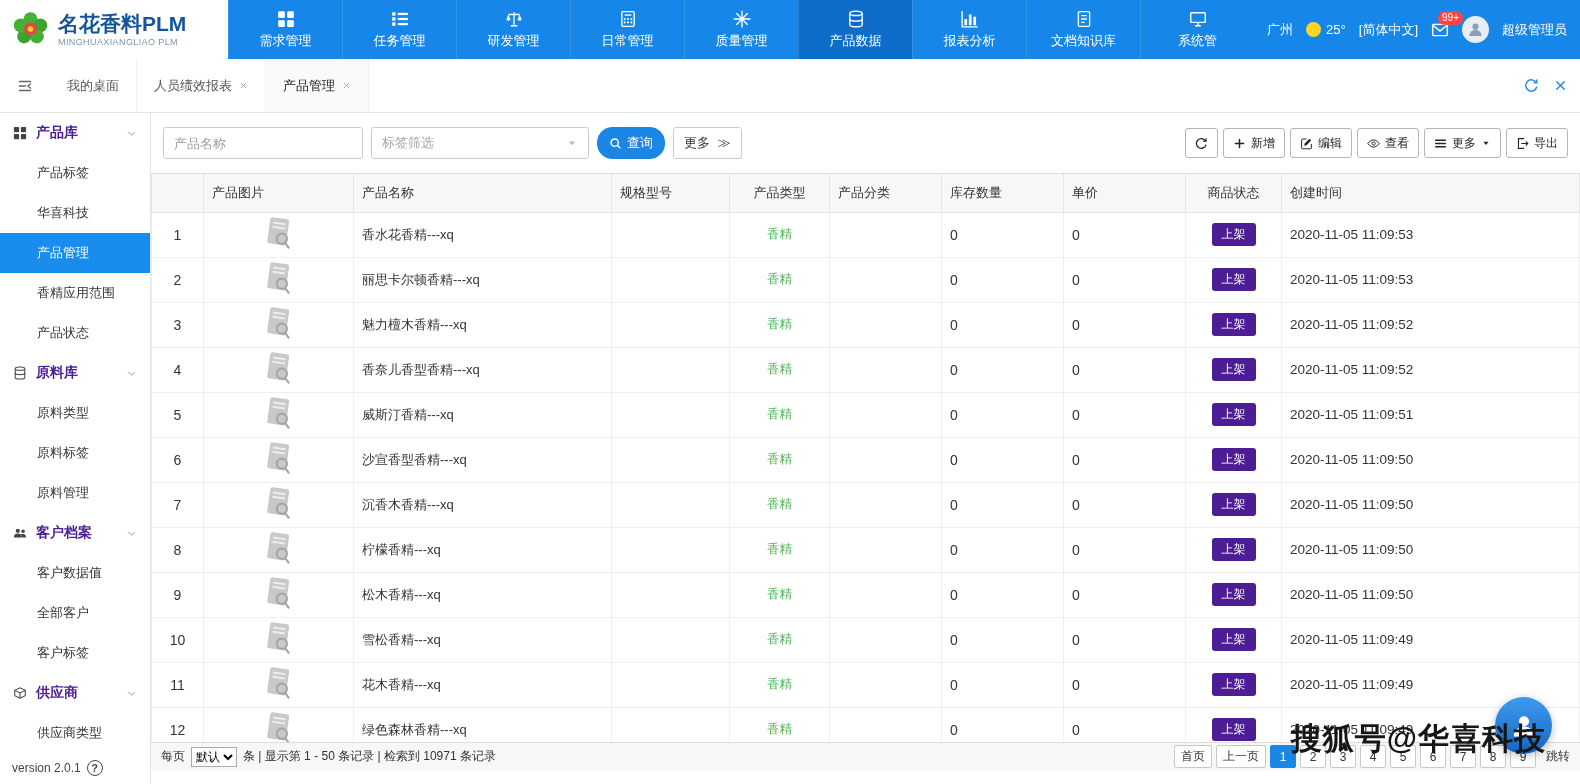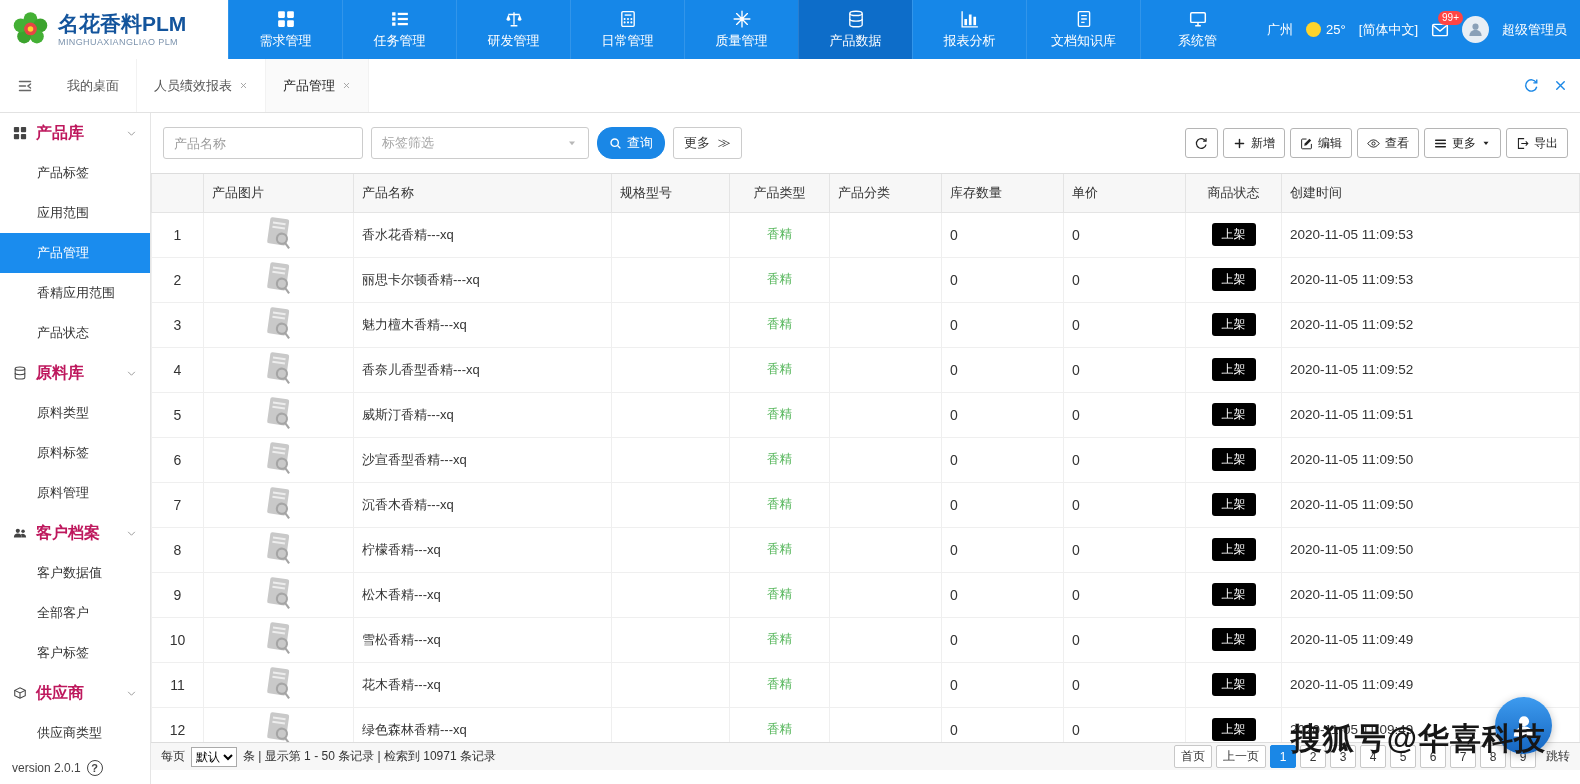--- a/index.html
+++ b/index.html
@@ -32,21 +32,21 @@
 .tabs{display:flex;height:100%}
 .tab{display:flex;align-items:center;gap:7px;padding:0 17px;font-size:13px;color:#555;cursor:pointer;border-right:1px solid #f2f2f2}
 .tab.active{color:#222;background:#fafafa}
 .tab-close{font-size:9px;color:#999}
 .tabbar-right{margin-left:auto;display:flex;gap:14px;padding-right:12px;color:#1a87e6;font-size:15px}
 .tb-icon{cursor:pointer}
 
 
 .layout{flex:1;display:flex;min-height:0}
 .sidebar{width:151px;background:#fff;border-right:1px solid #e5e5e5;position:relative;flex-shrink:0}
-.group-header{height:40px;display:flex;align-items:center;gap:9px;padding:0 13px;font-size:16px;font-weight:bold;color:#be185d;cursor:pointer}
+.group-header{height:40px;display:flex;align-items:center;gap:9px;padding:0 13px;font-size:14px;font-weight:bold;color:#4c1d95;cursor:pointer}
 .g-icon{font-size:14px;color:#444}
 .chev{margin-left:auto;font-size:11px;color:#999}
 .sub-item{height:40px;display:flex;align-items:center;padding-left:37px;font-size:13px;color:#333;cursor:pointer;white-space:nowrap}
 .sub-item.active{background:#1a8cee;color:#fff}
 .version{position:absolute;bottom:8px;left:12px;font-size:12px;color:#444;display:flex;align-items:center;gap:6px}
 .qmark{width:16px;height:16px;border:1.5px solid #444;border-radius:50%;display:flex;align-items:center;justify-content:center;font-size:11px;font-weight:bold;cursor:pointer}
 
 
 .main{flex:1;display:flex;flex-direction:column;min-width:0;background:#fff;padding-bottom:14px}
 .toolbar{height:60px;display:flex;align-items:center;gap:8px;padding:0 12px;flex-shrink:0}
@@ -75,21 +75,21 @@
 th:nth-child(6){width:112px}
 th:nth-child(7){width:122px}
 th:nth-child(8){width:122px}
 th:nth-child(9){width:96px;text-align:center}
 .c-idx{text-align:center;font-size:14px}
 .c-img{text-align:center}
 .thumb{display:inline-flex}
 .thumb svg{width:38px;height:38px}
 .c-type{text-align:center;color:#53b558;font-size:12.5px}
 .c-status{text-align:center}
-.badge-status{display:inline-block;background:#000000;color:#fff;font-size:12px;padding:3px 10px;border-radius:3px}
+.badge-status{display:inline-block;background:#4c1d95;color:#fff;font-size:12px;padding:3px 10px;border-radius:3px}
 .c-stock,.c-price{font-size:14px}
 .c-time{font-size:13.5px}
 
 
 .footer{height:28px;background:#f7f7f7;border-top:1px solid #ddd;display:flex;align-items:center;gap:6px;padding:0 10px;font-size:12px;color:#333;flex-shrink:0}
 .footer select{height:20px;font-size:12px;border:1px solid #aaa;background:#fff;font-family:Liberation Serif, serif}
 .pager{margin-left:auto;display:flex;align-items:center;gap:4px}
 .page-btn{min-width:26px;height:23px;border:1px solid #c8c8c8;background:#fff;display:inline-flex;align-items:center;justify-content:center;padding:0 6px;font-size:12px;color:#333;border-radius:2px;cursor:pointer;white-space:nowrap}
 .page-btn.active{background:#1a87e6;border-color:#1a87e6;color:#fff}
 .jump{margin-left:6px;cursor:pointer;white-space:nowrap}
@@ -296,21 +296,21 @@
               </svg>
             </span>
             <span class="g-label">产品库</span>
             <span class="icon chev">
               <svg viewBox="0 0 16 16" fill="none" stroke="currentColor" stroke-width="1.4" stroke-linecap="round">
                 <path d="M3.5 6L8 10.5 12.5 6"></path>
               </svg>
             </span>
           </div>
           <div class="sub-item">产品标签</div>
-          <div class="sub-item">应用范围</div>
+          <div class="sub-item">华喜科技</div>
           <div class="sub-item active">产品管理</div>
           <div class="sub-item">香精应用范围</div>
           <div class="sub-item">产品状态</div>
           <div class="group-header">
             <span class="icon g-icon">
               <svg viewBox="0 0 16 16" fill="none" stroke="currentColor" stroke-width="1.2">
                 <ellipse cx="8" cy="3" rx="5.5" ry="1.9"></ellipse>
                 <path d="M2.5 3v10c0 1 2.5 1.9 5.5 1.9s5.5-.9 5.5-1.9V3"></path>
                 <path d="M2.5 8c0 1 2.5 1.9 5.5 1.9S13.5 9 13.5 8"></path>
               </svg>

